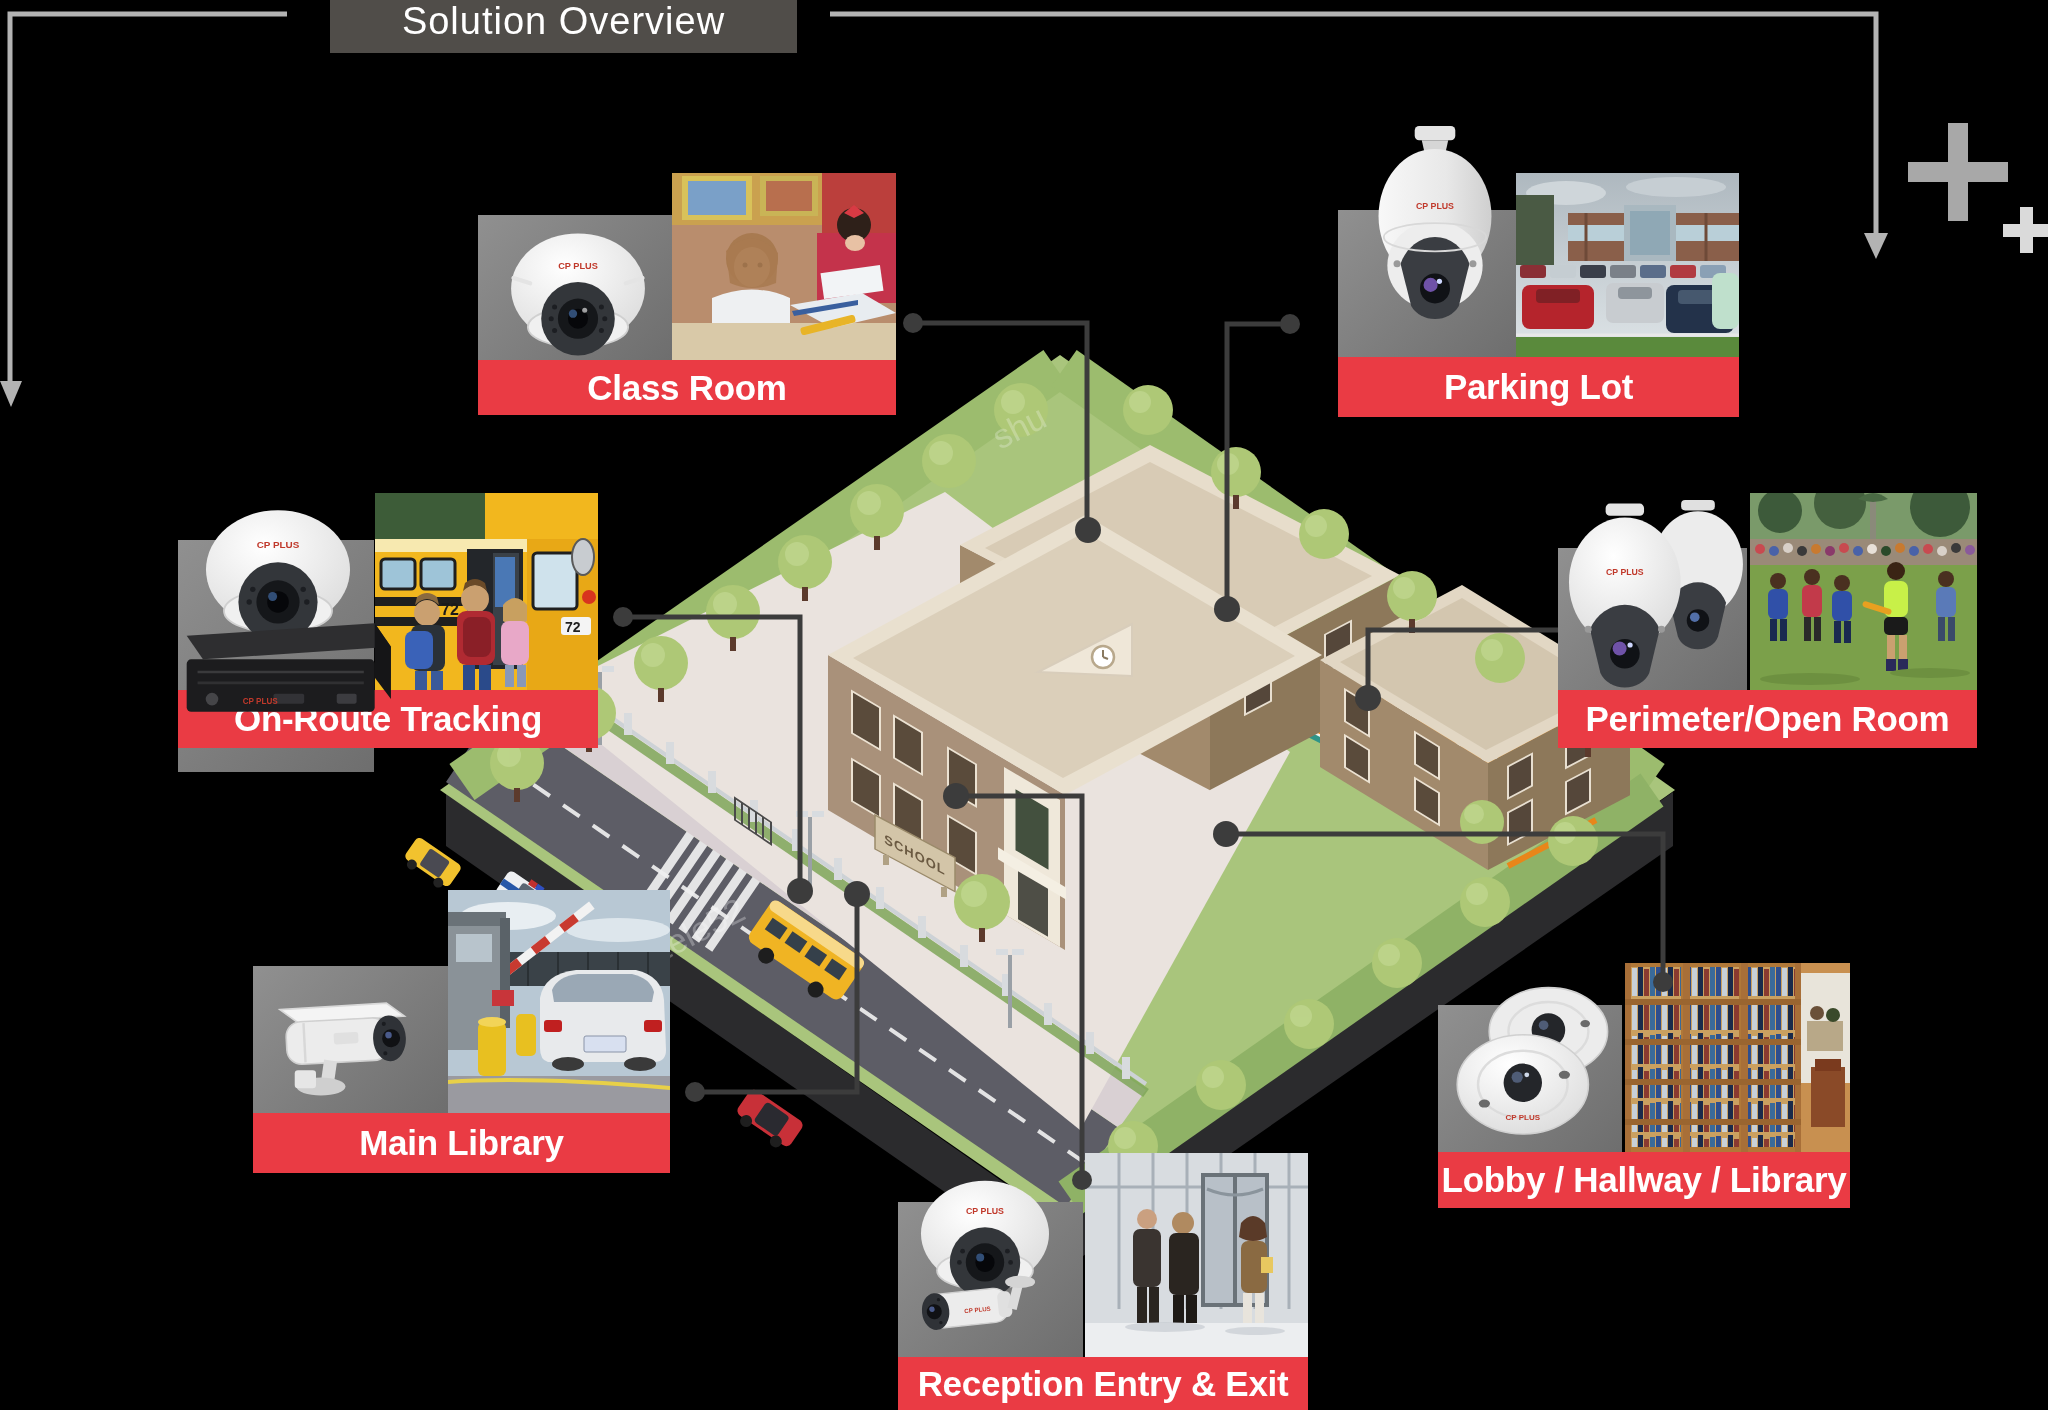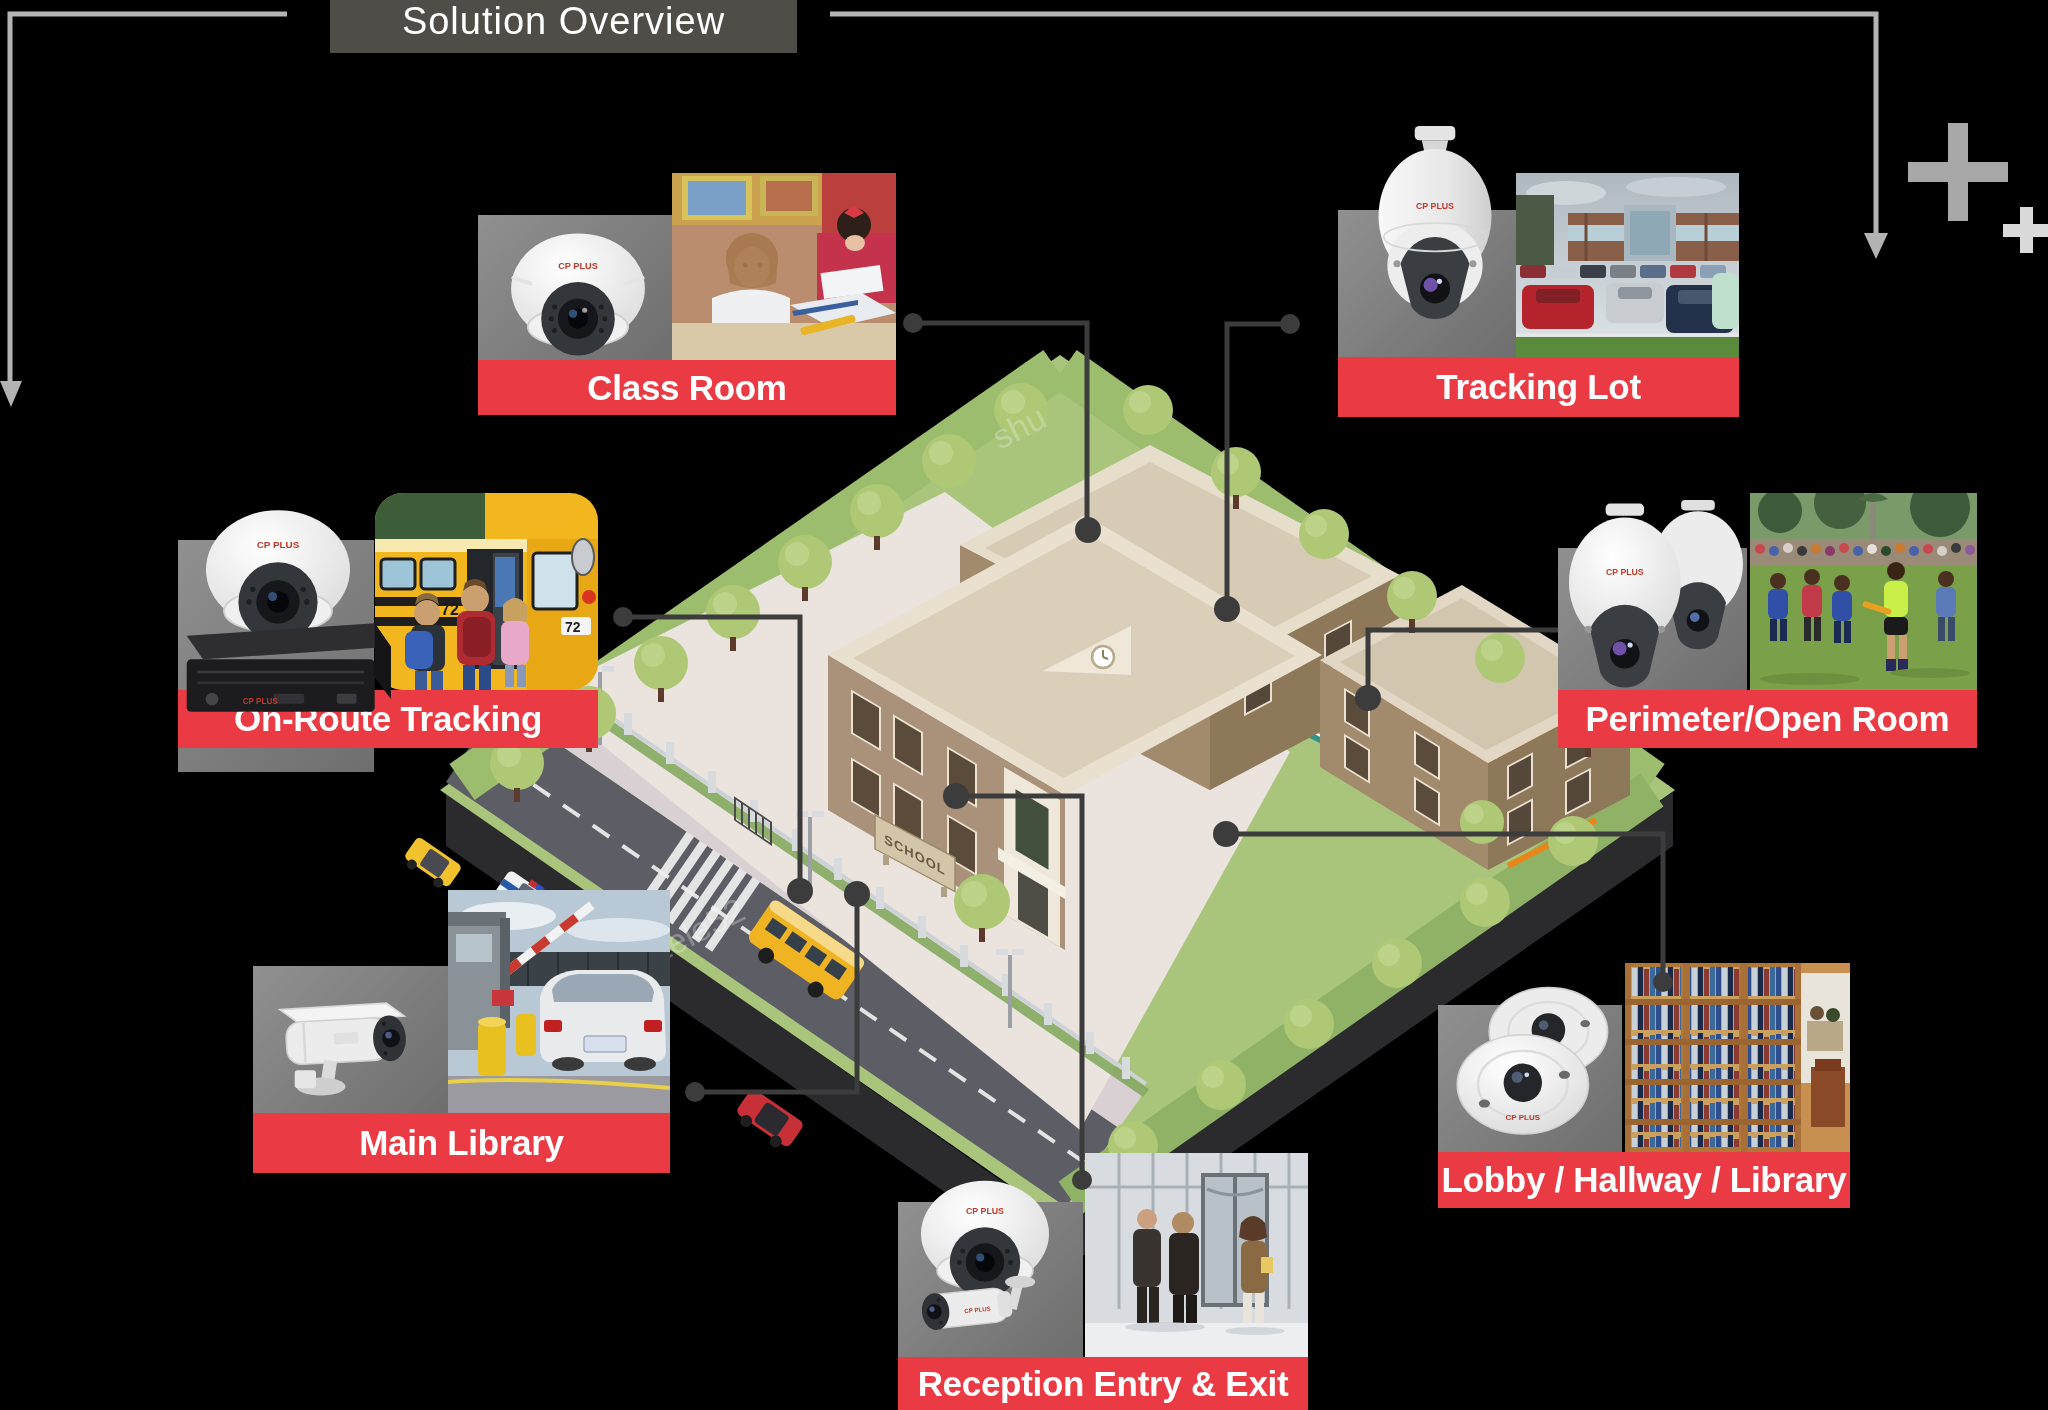--- a/index.html
+++ b/index.html
@@ -395,21 +395,21 @@
         <rect x="90" y="110" width="58" height="40" rx="7" fill="#c8ccd0"></rect>
           <rect x="102" y="114" width="34" height="12" rx="4" fill="#8e959c"></rect>
         <rect x="150" y="112" width="68" height="48" rx="8" fill="#23324a"></rect>
           <rect x="162" y="117" width="42" height="14" rx="4" fill="#46586e"></rect>
         <rect x="196" y="100" width="27" height="56" rx="8" fill="#bfe0cc"></rect>
         <rect x="0" y="164" width="223" height="20" fill="#5a8a3c"></rect>
         <line x1="0" y1="162" x2="223" y2="162" stroke="#e8e8e8" stroke-width="3"></line>
       </svg>
     </div>
     <div class="redbar" style="left:1338px;top:357px;width:401px;height:60px;">
-      <span>Tracking Lot</span>
+      <span>Parking Lot</span>
     </div>
   </div>
 
   <div>
     <div class="campanel" style="left:178px;top:540px;width:196px;height:232px;"></div>
     <svg class="camsvg" style="left:188px;top:495px;" width="180" height="150" viewBox="0 0 200 165">
       <ellipse cx="100" cy="82" rx="80" ry="66" fill="url(#dg1)"></ellipse>
       <ellipse cx="100" cy="128" rx="60" ry="24" fill="#f0f0f0" stroke="#d0d0d0" stroke-width="2"></ellipse>
       <circle cx="100" cy="118" r="44" fill="#33363a"></circle>
       <circle cx="100" cy="118" r="24" fill="#15171a"></circle>
@@ -425,21 +425,21 @@
       <path d="M24,26 L232,12 L250,38 L42,52 Z" fill="#2e2e30"></path>
       <path d="M232,12 L250,38 L250,96 L232,72 Z" fill="#151517"></path>
       <rect x="24" y="52" width="208" height="58" rx="5" fill="#1c1c1e"></rect>
       <line x1="36" y1="66" x2="220" y2="66" stroke="#3a3a3c" stroke-width="3"></line>
       <line x1="36" y1="78" x2="220" y2="78" stroke="#303032" stroke-width="3"></line>
       <circle cx="52" cy="96" r="7" fill="#454548"></circle>
         <rect x="190" y="90" width="22" height="11" rx="2" fill="#3c3c40"></rect>
       <rect x="120" y="90" width="34" height="11" rx="2" fill="#323236"></rect>
       <text x="86" y="101" font-size="9" font-weight="bold" fill="#c0392b">CP PLUS</text>
     </svg>
-    <div class="photo" style="left:375px;top:493px;width:223px;height:197px;border-radius:28px;">
+    <div class="photo" style="left:375px;top:493px;width:223px;height:197px;">
       <svg width="223" height="197" viewBox="0 0 223 197">
         <rect width="223" height="197" fill="#f2b71e"></rect>
         <path d="M0,0 L110,0 L110,46 L0,62 Z" fill="#3d5c38"></path>
         <rect x="0" y="46" width="223" height="151" fill="#f2b71e"></rect>
         <rect x="0" y="46" width="223" height="13" fill="#f7e9b0"></rect>
         <rect x="6" y="66" width="34" height="30" rx="4" fill="#9ec4d8" stroke="#1f1f1f" stroke-width="3"></rect>
         <rect x="46" y="66" width="34" height="30" rx="4" fill="#9ec4d8" stroke="#1f1f1f" stroke-width="3"></rect>
         <rect x="92" y="56" width="56" height="120" fill="#23262a"></rect>
         <rect x="118" y="60" width="26" height="112" fill="#3a4148"></rect>
         <rect x="120" y="64" width="20" height="50" fill="#4a78b5"></rect>

